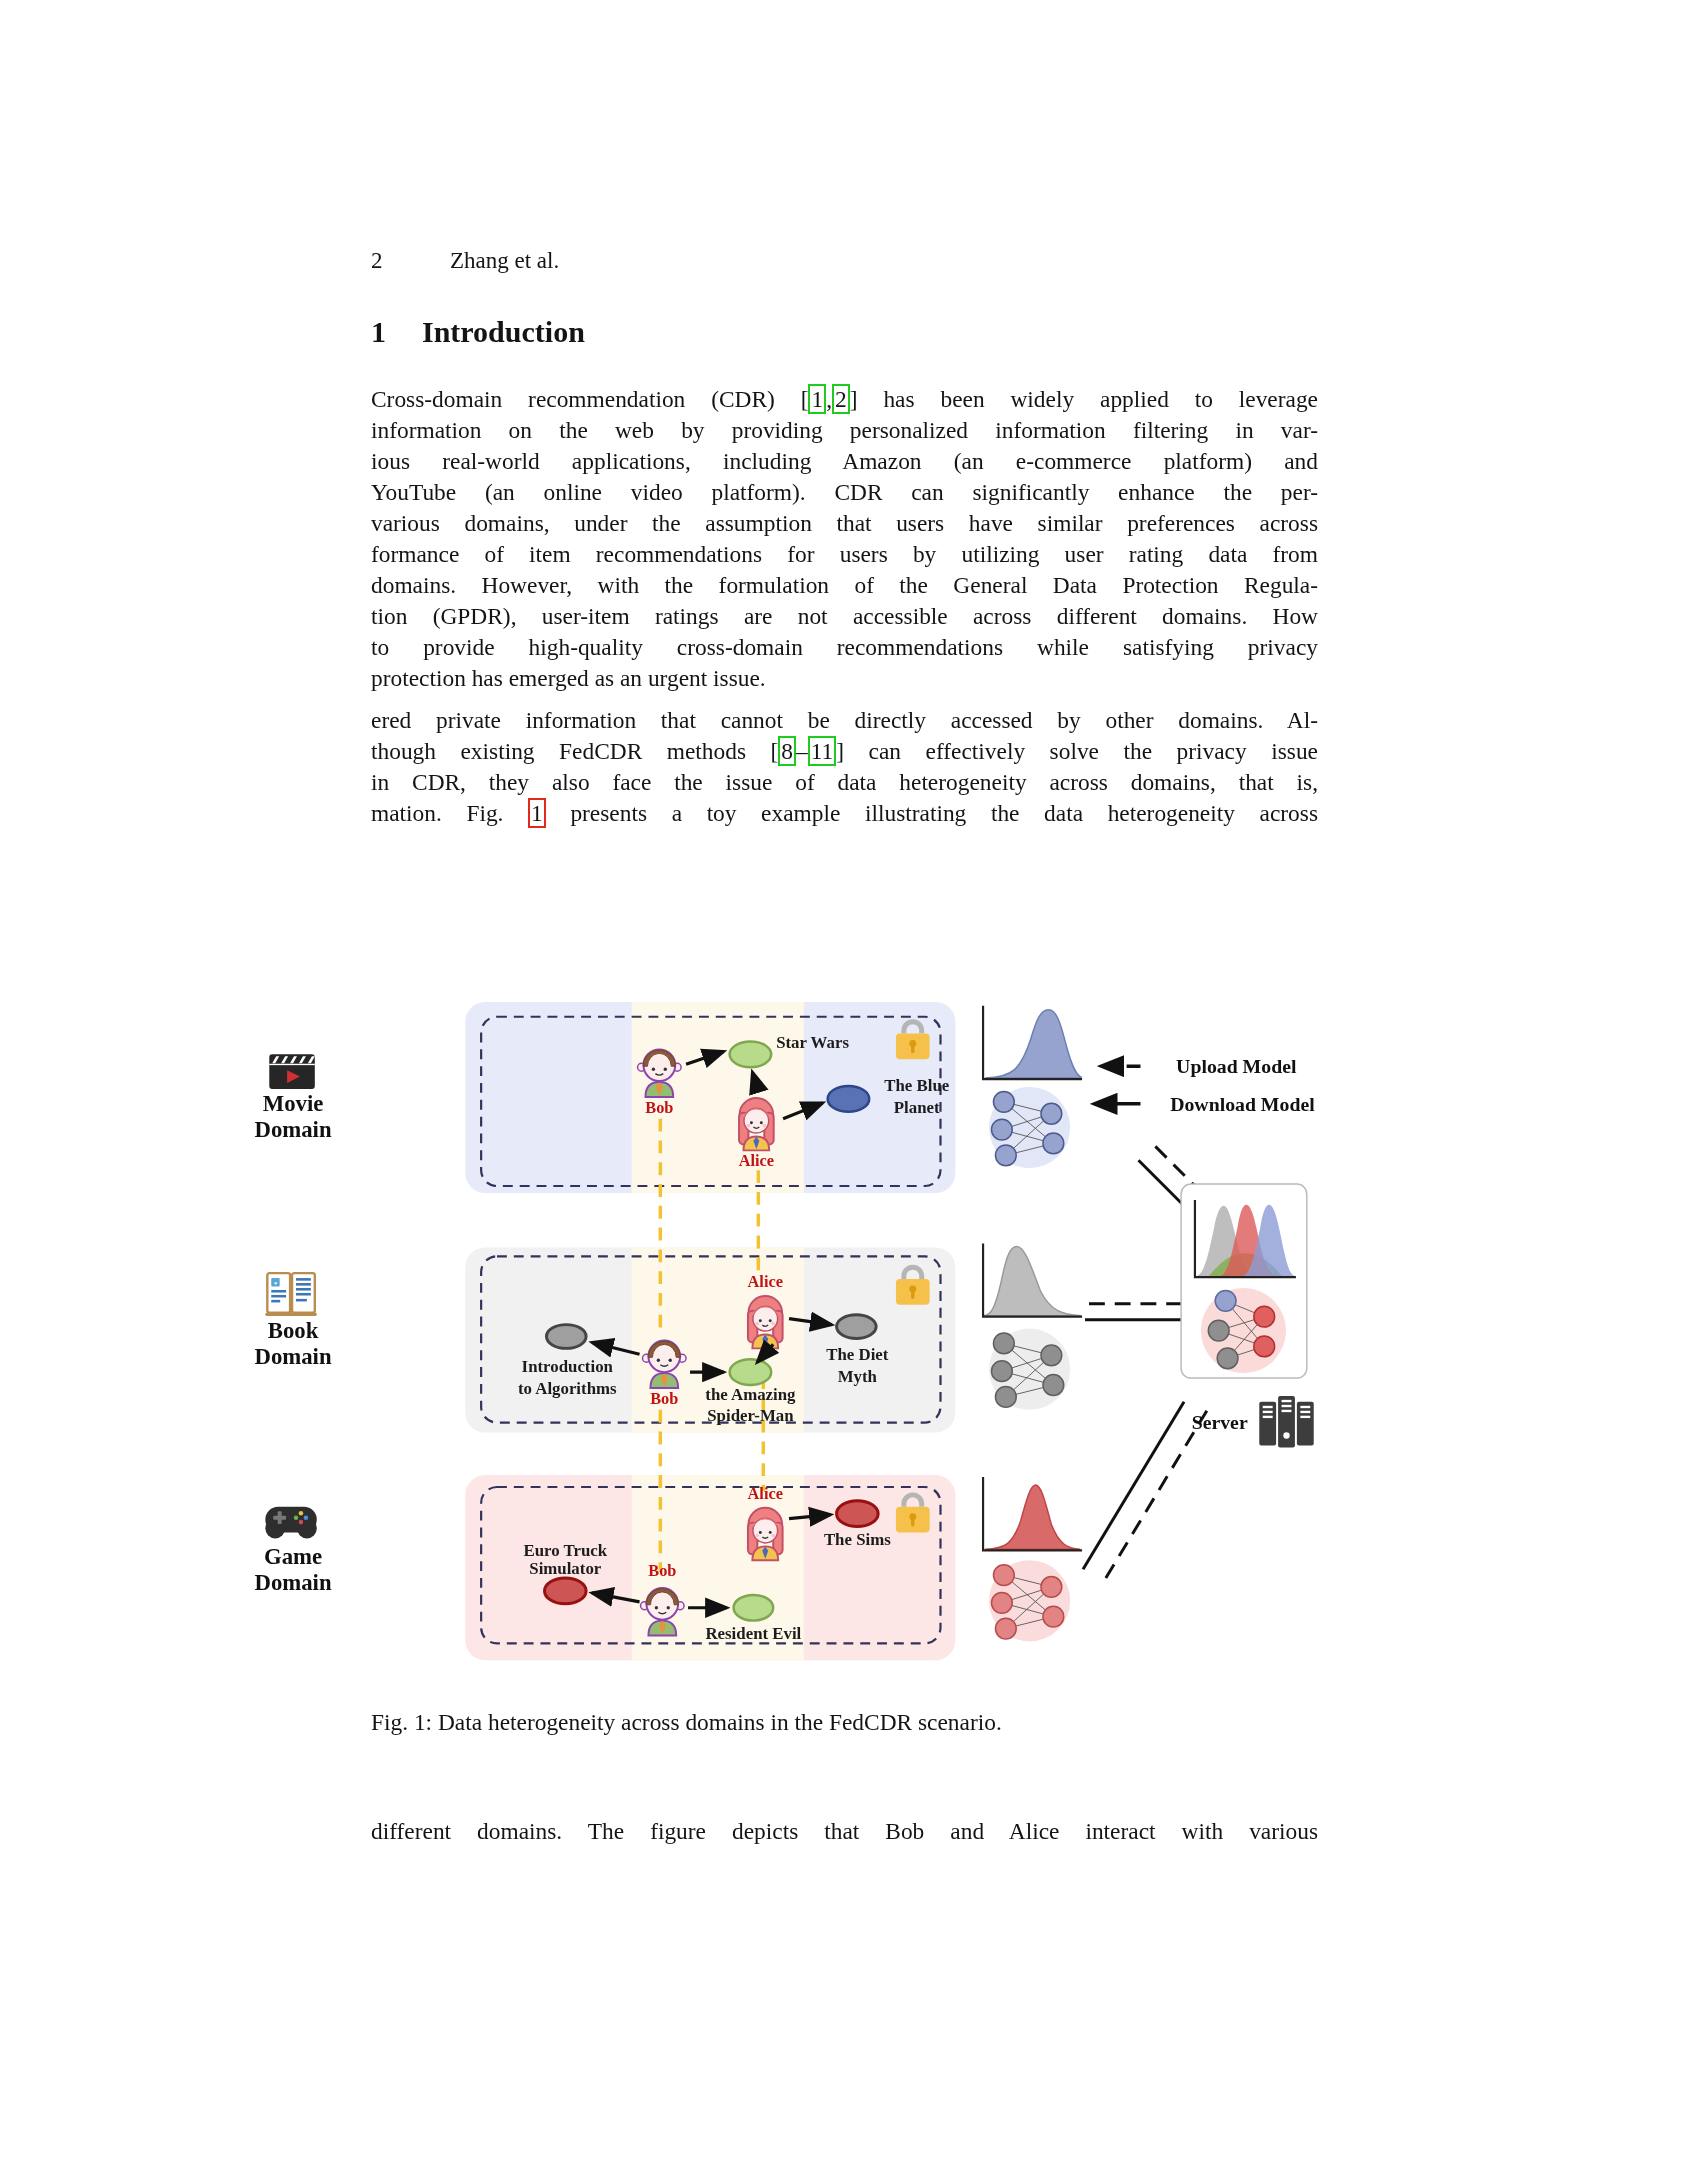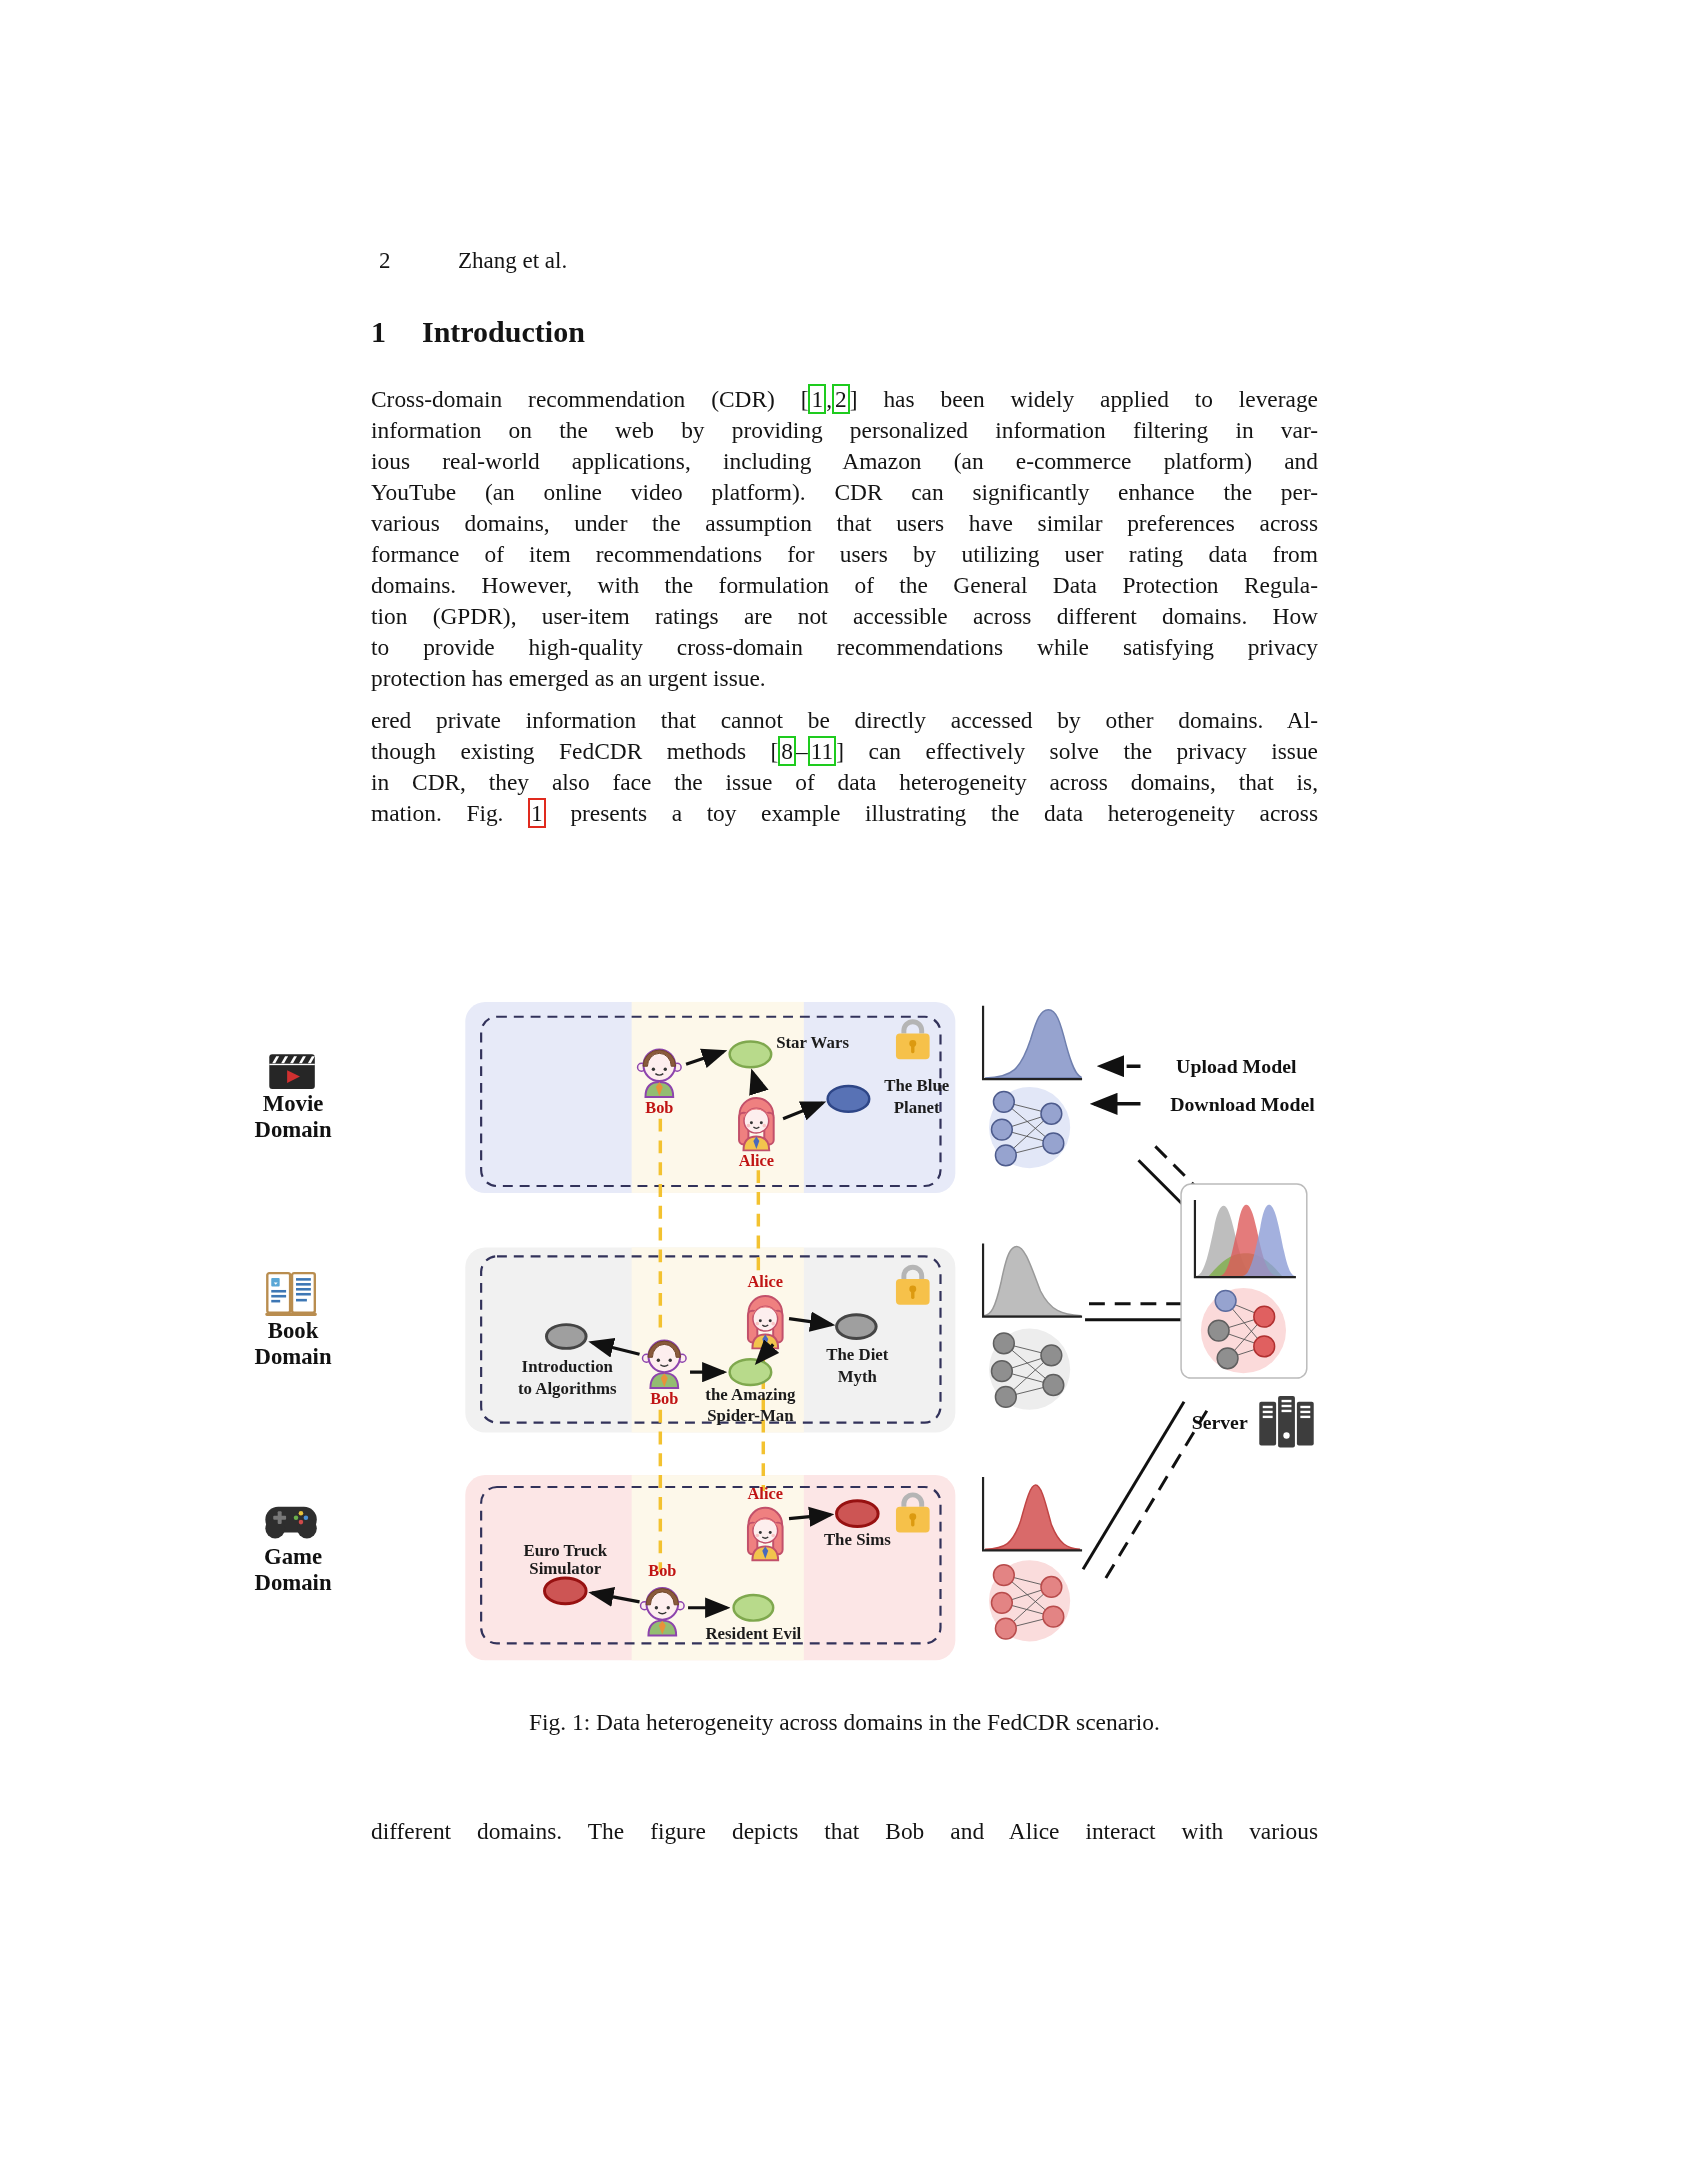--- a/index.html
+++ b/index.html
@@ -1,32 +1,32 @@
 <!DOCTYPE html>
 <html><head>
 <meta charset="utf-8">
 <style>
   html,body{margin:0;padding:0;background:#ffffff;}
   .page{position:relative;width:1683px;height:2178px;background:#fff;overflow:hidden;
         font-family:"Liberation Serif","DejaVu Serif",serif;color:#141414;}
   .abs{position:absolute;}
   
-  .runhead{top:248px;left:379px;font-size:23px;}
+  .runhead{top:248px;left:371px;font-size:23px;}
   .runhead .pgnum{display:inline-block;width:79px;}
   
   .sechead{top:315px;left:371px;font-size:30px;font-weight:bold;}
   .sechead .num{display:inline-block;margin-right:36px;}
   
   .para{left:371px;width:947px;font-size:23.4px;line-height:31px;}
   .tl{text-align:justify;text-align-last:justify;white-space:normal;}
   .tl.lastline{text-align-last:left;}
   .tl.indent{text-indent:29px;}
   .cite{display:inline;border:2px solid #1ecb1e;padding:0 1px;line-height:1;}
   .cite.red{border-color:#e02a1e;}
-  .caption{top:1709px;left:371px;width:947px;text-align:center;font-size:23.4px;}
+  .caption{top:1709px;left:371px;width:947px;font-size:23.4px;}
   .afterline{top:1816px;}
   
   svg.fig{position:absolute;left:0;top:0;}
   svg .itemlabel{font-family:"Liberation Serif",serif;font-weight:bold;font-size:17px;fill:#1c1c1c;}
   svg .namelabel{font-family:"Liberation Serif",serif;font-weight:bold;font-size:16.5px;fill:#c01414;}
   svg .domlabel{font-family:"Liberation Serif",serif;font-weight:bold;font-size:23px;fill:#111;}
   svg .leglabel{font-family:"Liberation Serif",serif;font-weight:bold;font-size:20px;fill:#111;}
   svg .arrow{stroke:#111;stroke-width:3.2;fill:none;}
   svg .conn{stroke:#111;stroke-width:3;fill:none;}
   svg .conn.dash{stroke-dasharray:16 10;}

